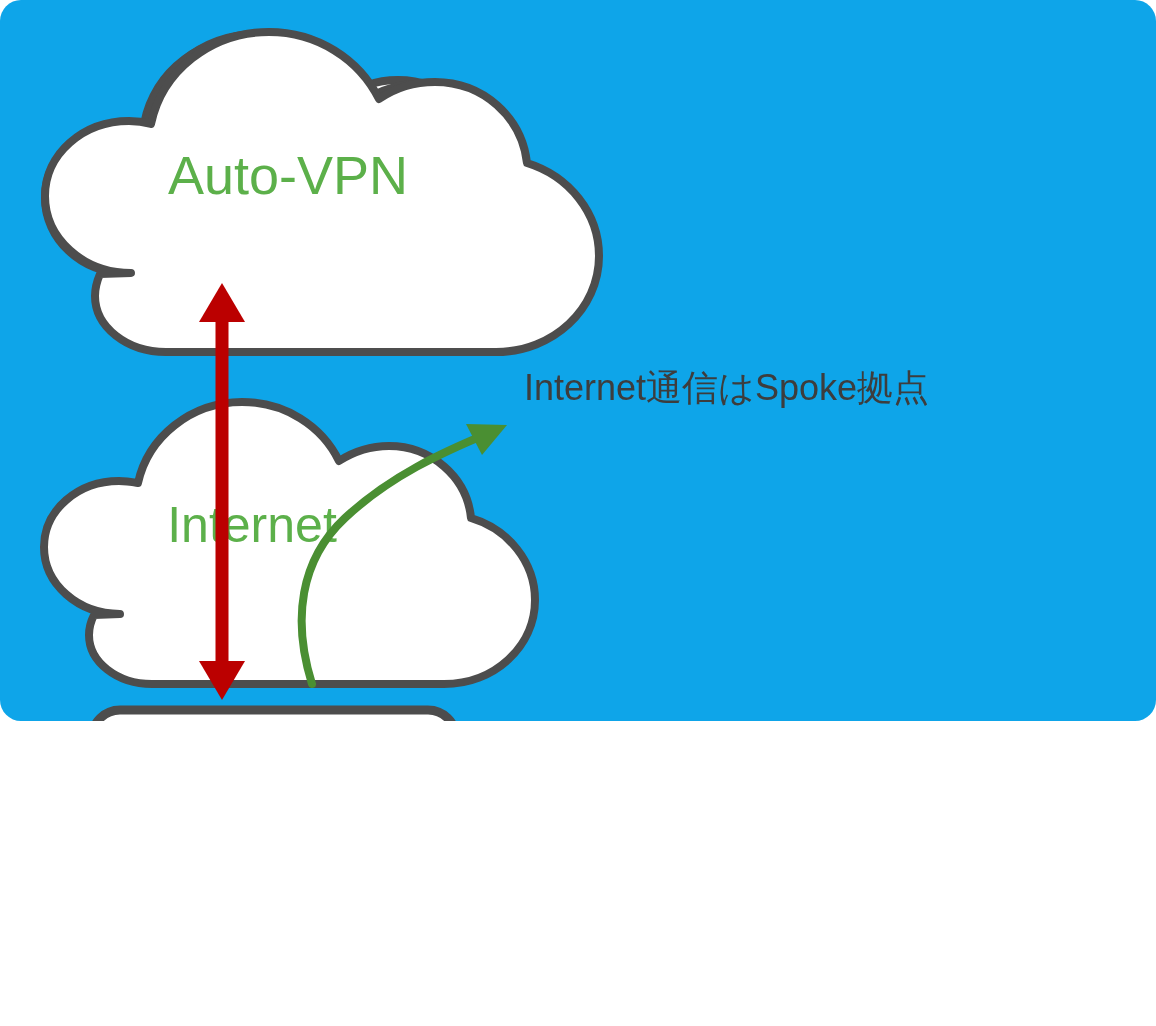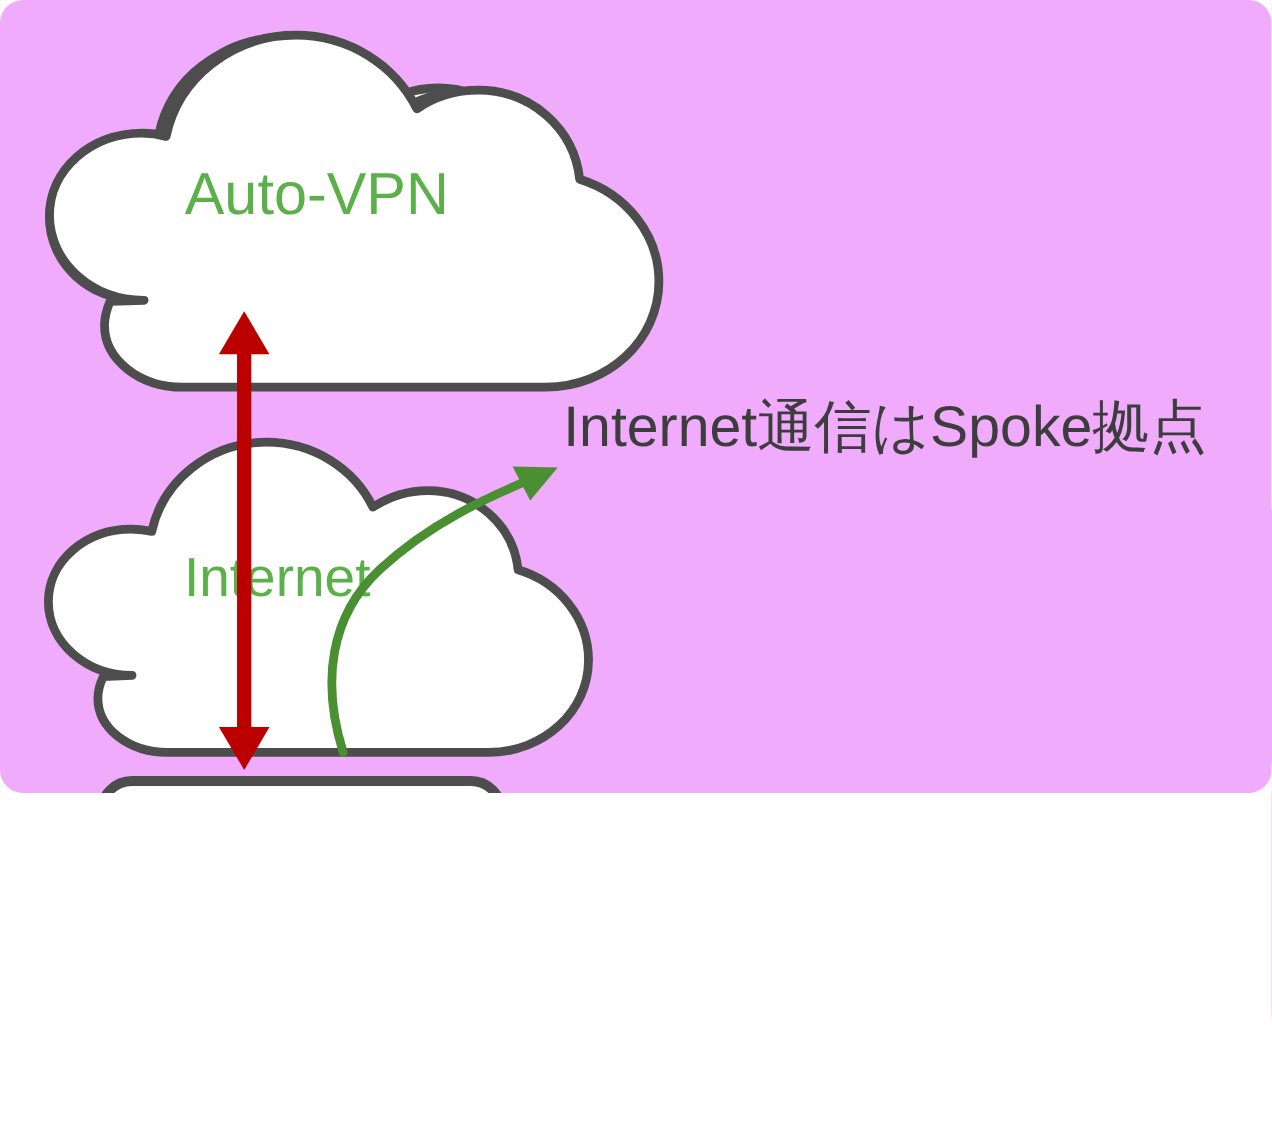--- a/index.html
+++ b/index.html
@@ -8,21 +8,21 @@
     padding: 0;
     background: #ffffff;
   }
   body {
     font-family: "Liberation Sans", "DejaVu Sans", sans-serif;
   }
   #diagram-root {
     position: relative;
     width: 1156px;
     height: 721px;
-    background: #f0abfc;
+    background: #0ea5e9;
     overflow: hidden;
     border-radius: 21px;
   }
   #diagram-svg {
     position: absolute;
     top: 0;
     left: 0;
     width: 1156px;
     height: 1026px;
     display: block;
@@ -81,25 +81,26 @@
   }
   .lan-link {
     stroke: #4a8f32;
     stroke-width: 9;
     fill: none;
     stroke-linecap: butt;
   }
   .annotation-text {
     position: absolute;
     font-family: "Liberation Sans", "DejaVu Sans", sans-serif;
-    font-size: 52px;
+    font-size: 36px;
     line-height: 56px;
     color: #3d3d3d;
     white-space: nowrap;
     letter-spacing: 0px;
+    margin-left: 12px;
   }
   #annotation-breakout {
     left: 512px;
     top: 360px;
   }
   .annotation-line { display: block; }
 </style>
 </head>
 <body>
 

